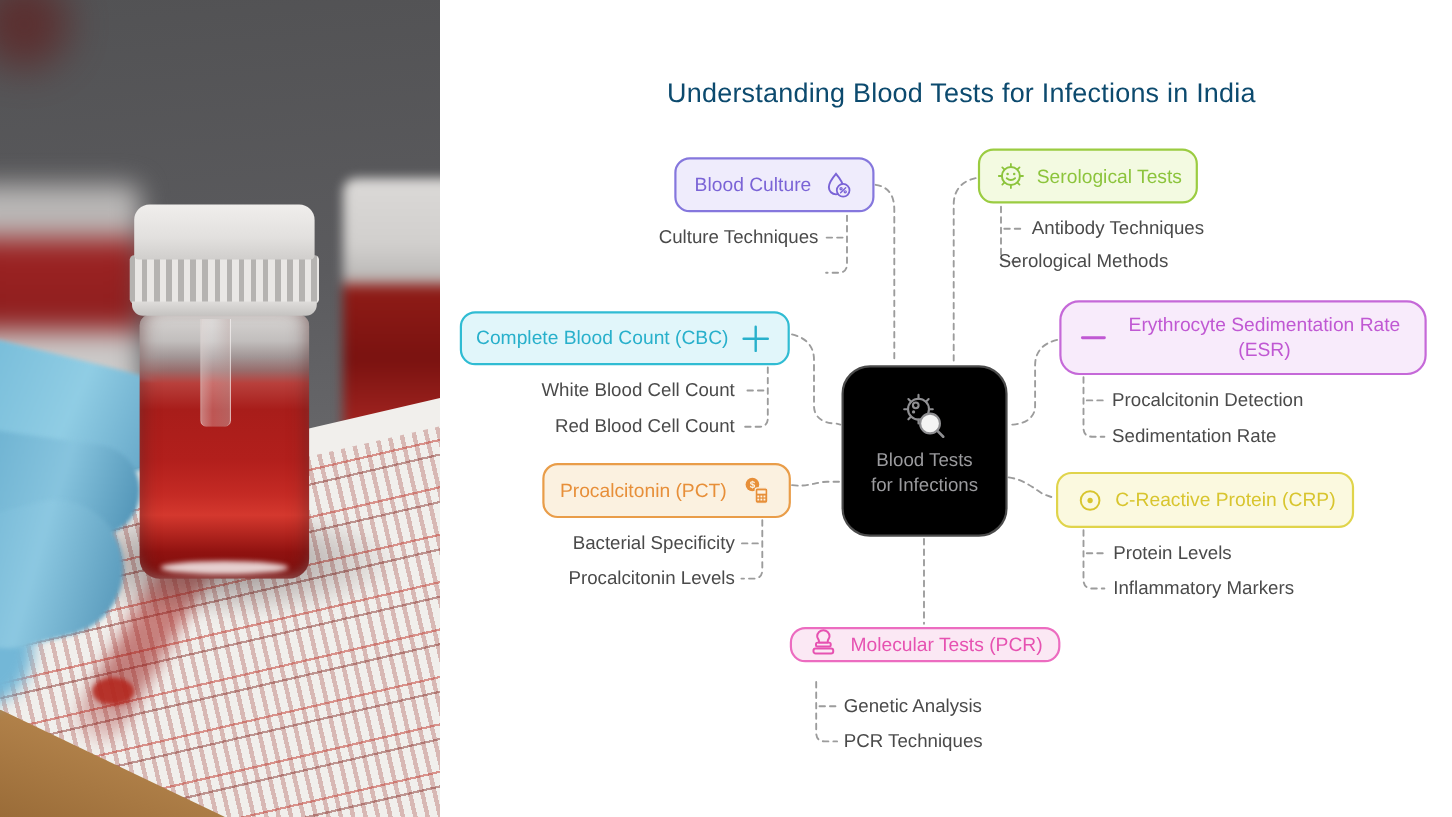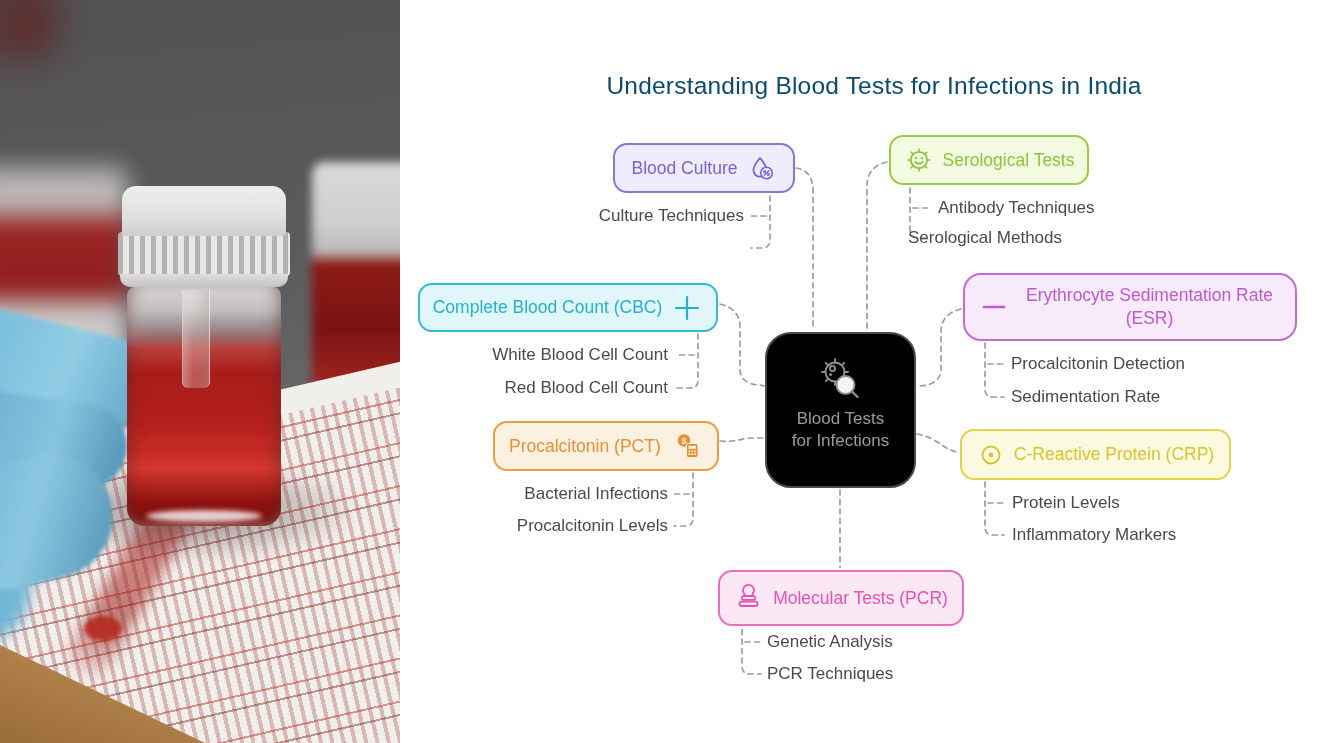--- a/index.html
+++ b/index.html
@@ -70,21 +70,21 @@
     padding:12px 14px;border:2px solid var(--bc);background:var(--fc);border-radius:14px;
     color:var(--tc);font-size:17.5px;white-space:nowrap;}
   .node .icon{flex:0 0 auto;display:block;}
   .n-bc {left:213px;top:143px;width:182px;height:50px;}
   .n-sero{left:489px;top:135px;width:200px;height:50px;}
   .n-cbc{left:18px; top:283px;width:300px;height:49px;}
   .n-esr{left:563px;top:273px;width:334px;height:68px;border-radius:18px;white-space:normal;}
   .n-esr .label{flex:1;text-align:center;line-height:23px;}
   .n-pct{left:93px; top:421px;width:226px;height:50px;justify-content:space-between;}
   .n-crp{left:560px;top:429px;width:271px;height:51px;}
-  .n-pcr{left:318px;top:570px;width:246px;height:56px;}
+  .n-pcr{left:318px;top:570px;width:246px;height:32px;}
   .center-node{position:absolute;left:365px;top:332px;width:151px;height:156px;border-radius:26px;
     border:2.5px solid #4b4b4b;background:#000000;display:flex;flex-direction:column;align-items:center;
     padding-top:20px;}
   .center-label{margin-top:2px;text-align:center;font-size:17px;line-height:22px;color:#9b9b9e;width:100px;}
   .child{position:absolute;font-size:17px;line-height:24px;color:#4a4a4a;white-space:nowrap;}
   .child.r{text-align:right;}
   .c-bc-0 {right:576px;top:204px;} .c-bc-1 {right:576px;top:236px;}
   .c-sero-0{left:538px;top:196px;} .c-sero-1{left:508px;top:226px;}
   .c-cbc-0{right:652px;top:343px;} .c-cbc-1{right:652px;top:376px;}
   .c-esr-0{left:611px;top:352px;}  .c-esr-1{left:611px;top:385px;}
@@ -230,21 +230,21 @@
         <g fill="#fdf3e3">
           <rect x="15.5" y="19.5" width="1.7" height="1.7"></rect>
             <rect x="18.3" y="19.5" width="1.7" height="1.7"></rect>
           <rect x="21.1" y="19.5" width="1.7" height="1.7"></rect>
             <rect x="15.5" y="22.3" width="1.7" height="1.7"></rect>
           <rect x="18.3" y="22.3" width="1.7" height="1.7"></rect>
             <rect x="21.1" y="22.3" width="1.7" height="1.7"></rect>
         </g>
       </svg>
     </div>
-    <div class="child r c-pct-0">Bacterial Infections</div>
+    <div class="child r c-pct-0">Bacterial Specificity</div>
     <div class="child r c-pct-1">Procalcitonin Levels</div>
 
     <div class="node n-crp" style="--bc: #e0d44b; --fc: #fbf9df; --tc: #d8c52e;">
       <svg class="icon" width="28" height="28" viewBox="0 0 28 28" stroke="currentColor" fill="none" stroke-width="1.8">
         <circle cx="14" cy="14" r="8.5"></circle>
         <circle cx="14" cy="14" r="2.4" fill="currentColor" stroke="none"></circle>
       </svg>
       <span class="label">C-Reactive Protein (CRP)</span>
     </div>
     <div class="child c-crp-0">Protein Levels</div>

